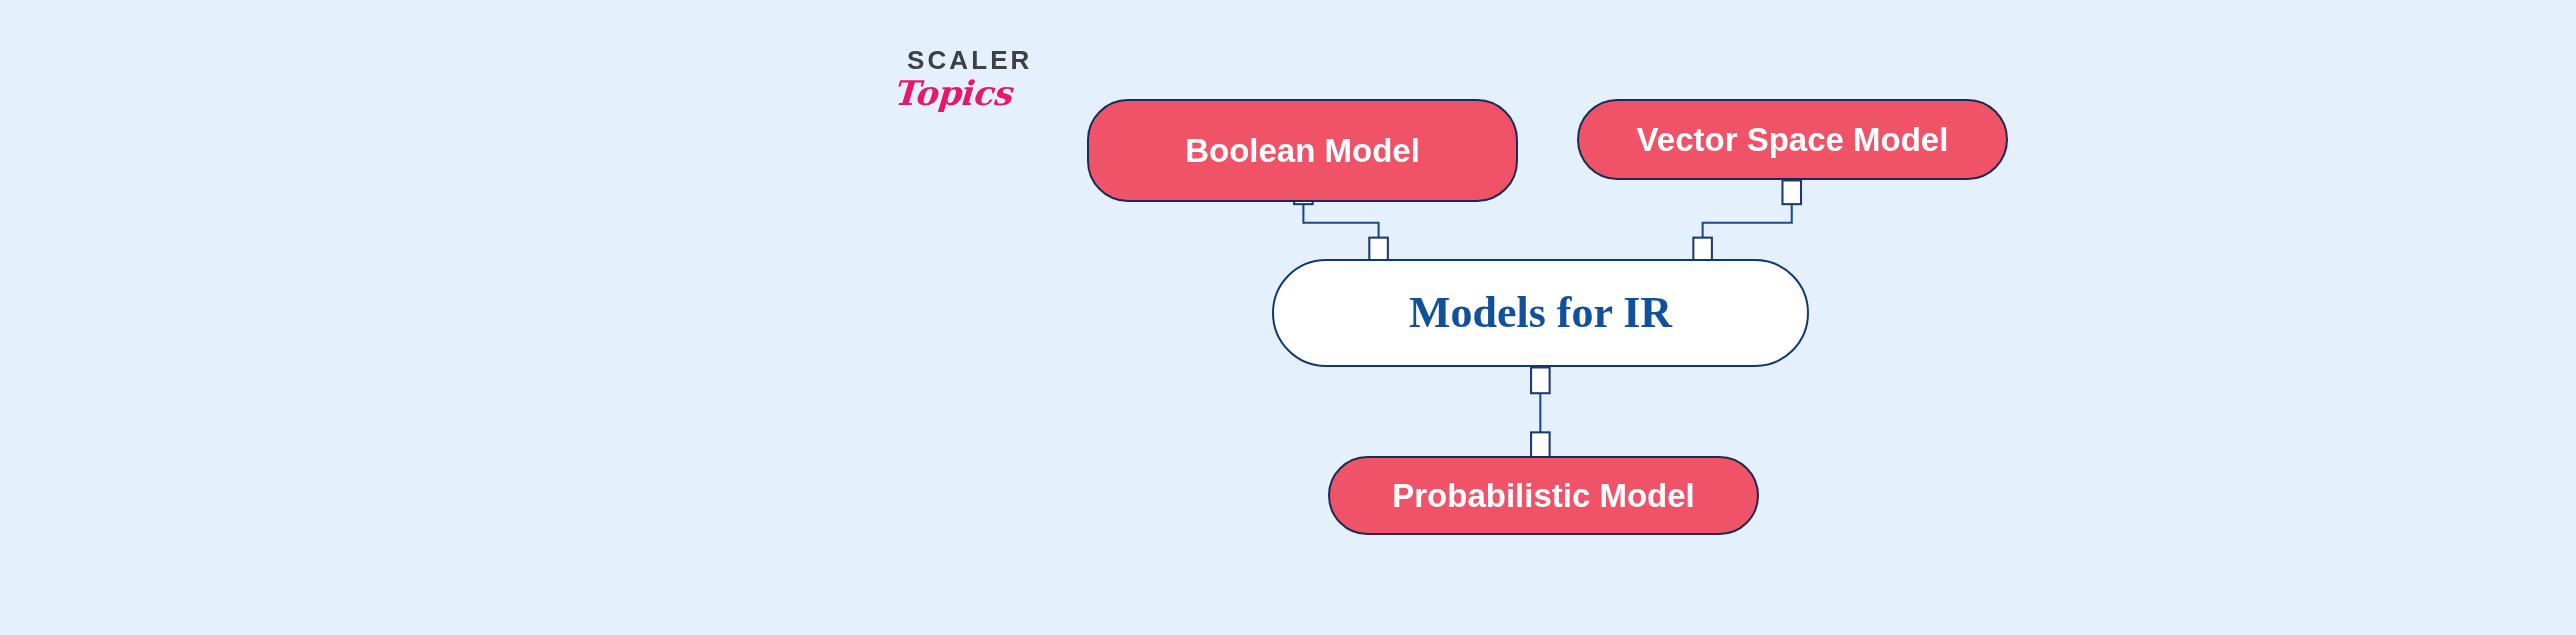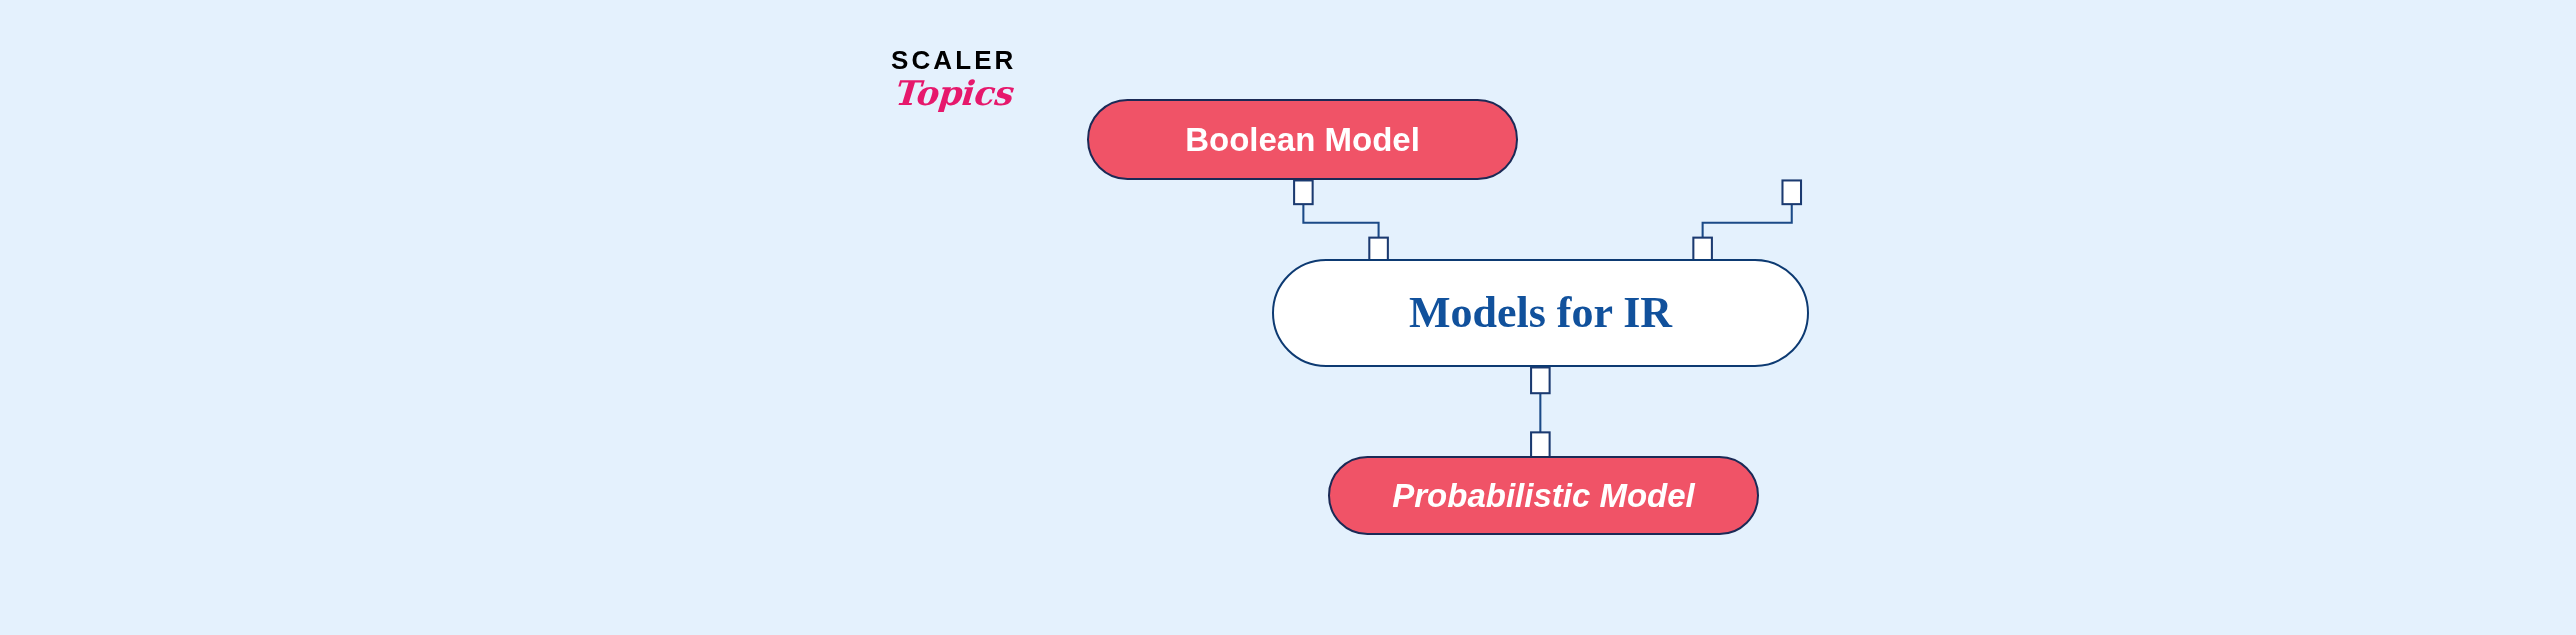--- a/index.html
+++ b/index.html
@@ -27,22 +27,23 @@
     width: 155px;
     height: 85px;
     user-select: none;
   }
   #logo .logo-scaler {
     display: block;
     font-family: "Liberation Sans", sans-serif;
     font-weight: 700;
     font-size: 26px;
     letter-spacing: 3.1px;
-    color: #000000;
+    color: #404040;
     line-height: 1;
+    margin-left: 16px;
   }
   #logo .logo-topics {
     display: block;
     margin-top: 3.1px;
     margin-left: 5.2px;
     font-family: "DejaVu Serif", serif;
     font-style: italic;
     font-weight: 700;
     font-size: 34px;
     letter-spacing: -0.5px;
@@ -82,24 +83,24 @@
     background: #ffffff;
     border-color: #0d3a72;
     border-radius: 57px;
   }
   .node-white .node-label {
     color: #11519c;
     font-size: 44px;
     font-family: Liberation Serif, serif;
   }
 
-  #node-boolean        { left: 1087px; top: 99px;  width: 431px;  height: 81px; }
+  #node-boolean        { left: 1087px; top: 99px;  width: 431px;  height: 103px; }
   #node-vector-space   { left: 1577px; top: 99px;  width: 431px;  height: 81px; }
   #node-models-for-ir  { left: 1272px; top: 259px;  width: 537px; height: 108px; }
-  #node-probabilistic  { left: 1328px; top: 456px;  width: 431px;  height: 79px; font-style: italic; }
+  #node-probabilistic  { left: 1328px; top: 456px;  width: 431px;  height: 79px; }
 
   
   #connectors {
     position: absolute;
     left: 0;
     top: 0;
     width: 3091px;
     height: 636px;
     z-index: 1;
     pointer-events: none;
@@ -143,20 +144,23 @@
       <path class="edge-line" d="M 2990 713 L 2990 885"></path>
       <rect class="edge-port" x="2972" y="713" width="36" height="50"></rect>
       <rect class="edge-port" x="2972" y="839" width="36" height="50"></rect>
     </g>
   </svg>
 
   <div id="node-boolean" class="node node-pink">
     <span class="node-label">Boolean Model</span>
   </div>
 
+  <div id="node-vector-space" class="node node-pink">
+    <span class="node-label">Vector Space Model</span>
+  </div>
 
   <div id="node-models-for-ir" class="node node-white">
     <span class="node-label">Models for IR</span>
   </div>
 
   <div id="node-probabilistic" class="node node-pink">
     <span class="node-label">Probabilistic Model</span>
   </div>
 
 </div>

